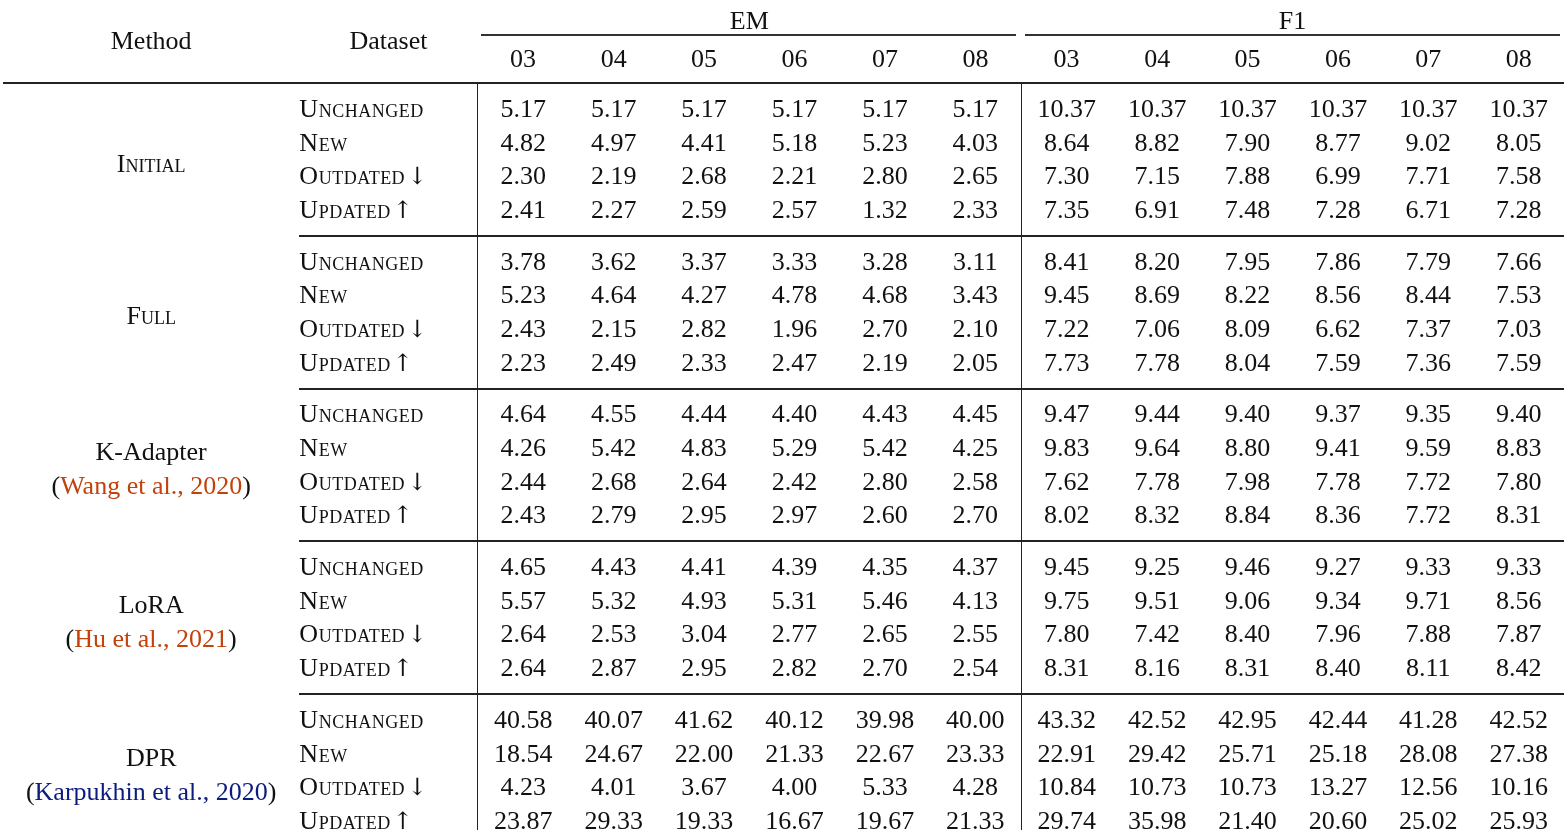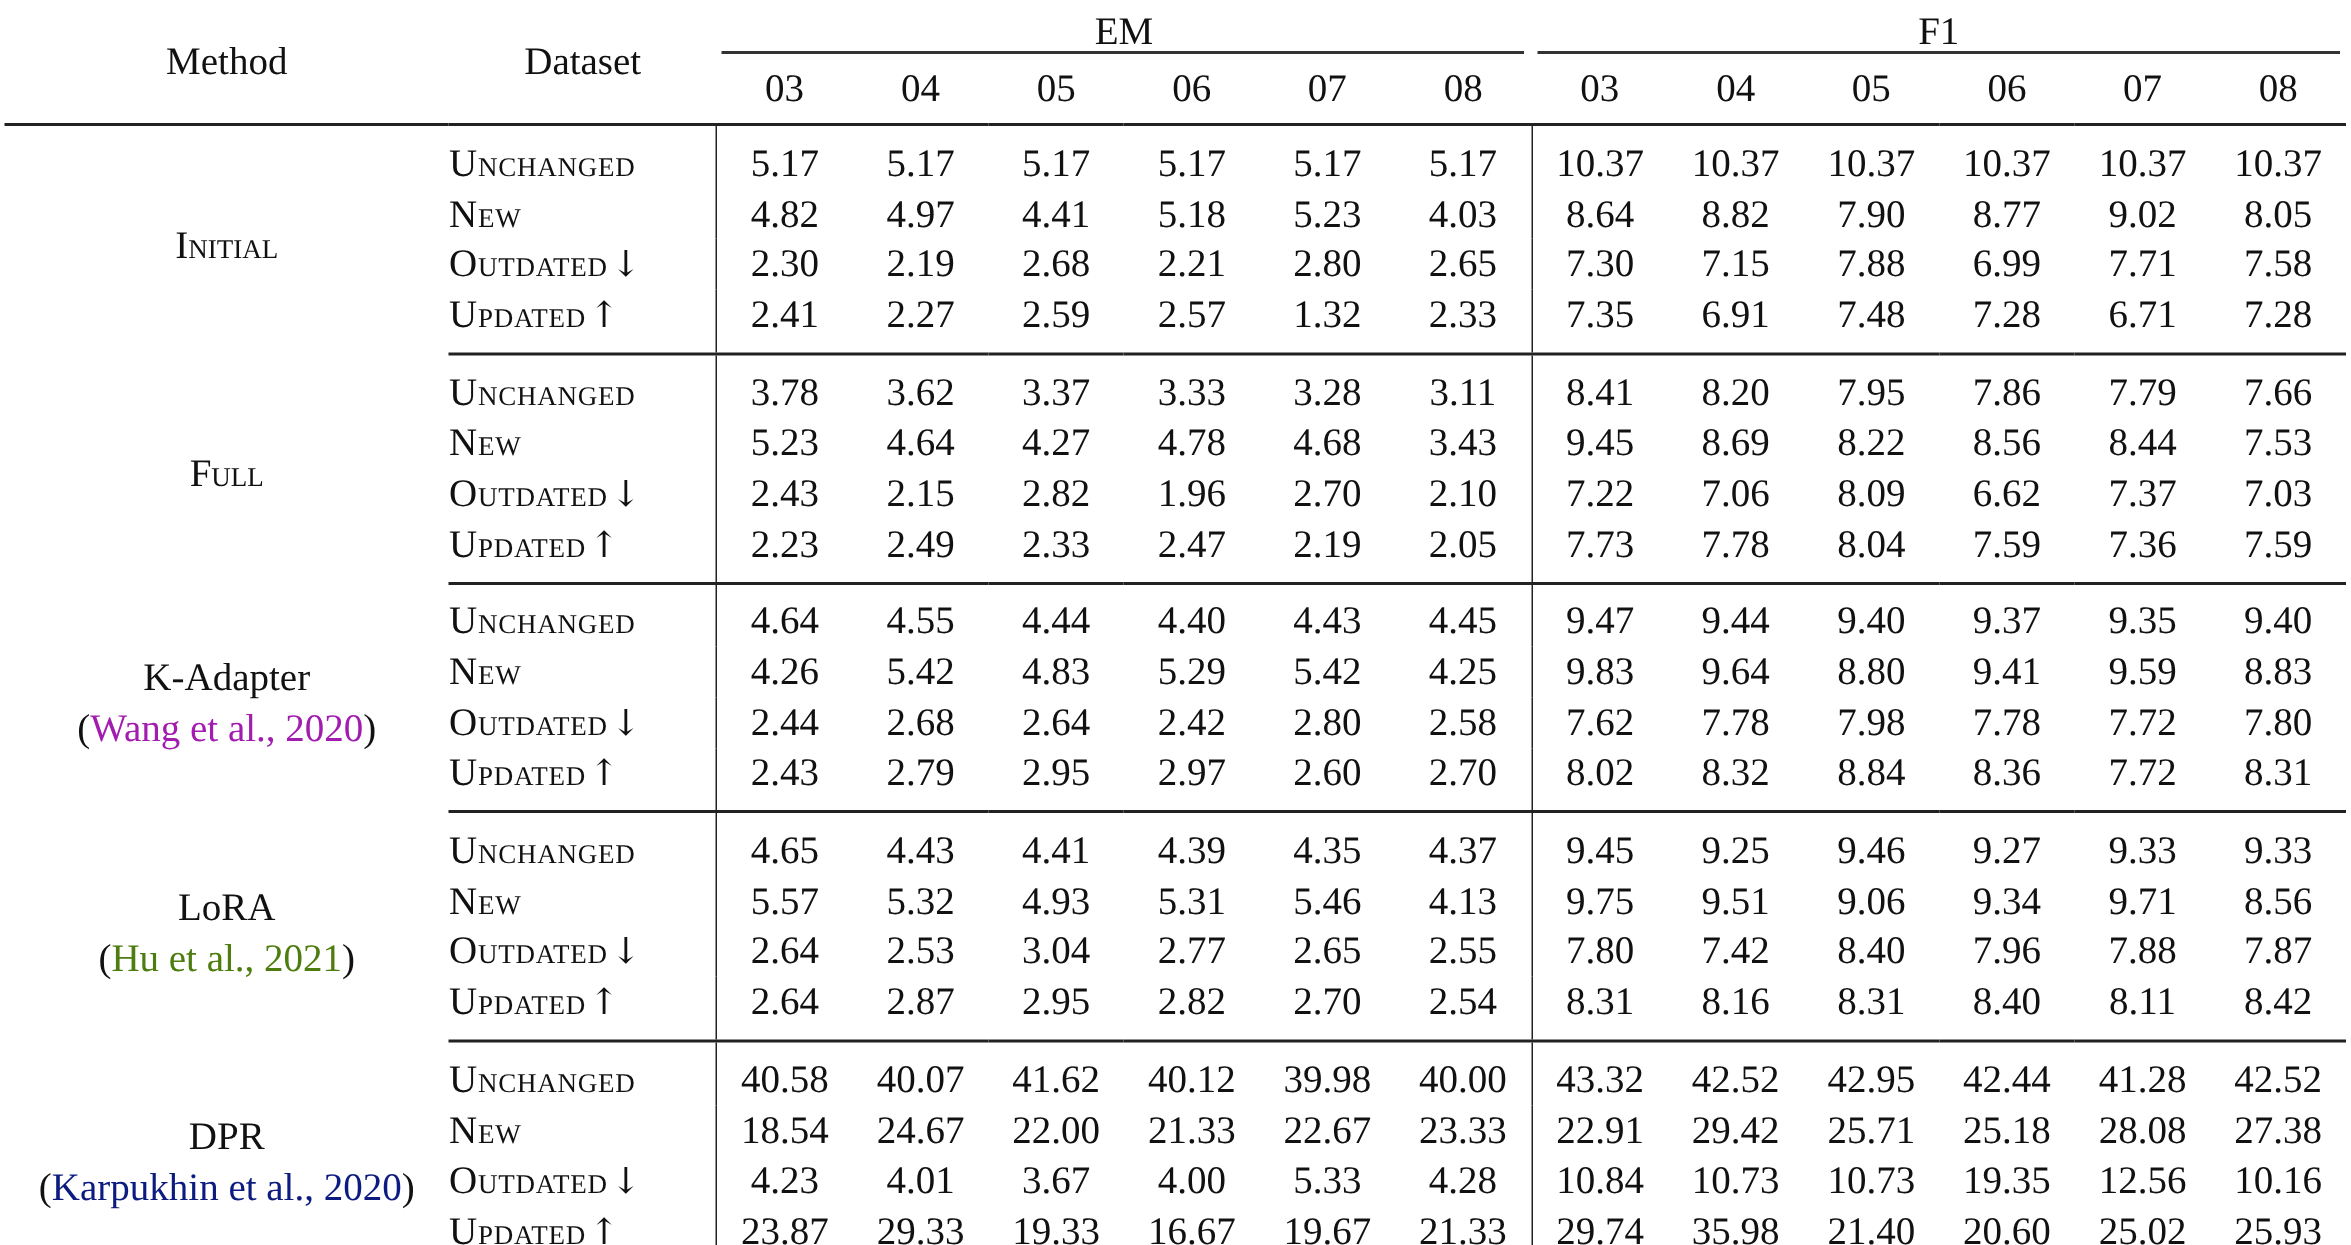--- a/index.html
+++ b/index.html
@@ -192,21 +192,21 @@
           <td class="num vline-left2">7.73</td>
           <td class="num">7.78</td>
           <td class="num">8.04</td>
           <td class="num">7.59</td>
           <td class="num">7.36</td>
           <td class="num">7.59</td>
         </tr>
         <tr class="data first">
           <td rowspan="4" class="method-cell">
             <div>K-Adapter</div>
-            <div><span class="paren">(</span><span class="cite" style="color: #a21caf;">Wang et al., 2020</span><span class="paren">)</span></div>
+            <div><span class="paren">(</span><span class="cite" style="color: #c2410c;">Wang et al., 2020</span><span class="paren">)</span></div>
           </td>
           <td class="dataset-cell"><span>Unchanged</span></td>
           <td class="num vline-left">4.64</td>
           <td class="num">4.55</td>
           <td class="num">4.44</td>
           <td class="num">4.40</td>
           <td class="num">4.43</td>
           <td class="num">4.45</td>
           <td class="num vline-left2">9.47</td>
           <td class="num">9.44</td>
@@ -256,21 +256,21 @@
           <td class="num vline-left2">8.02</td>
           <td class="num">8.32</td>
           <td class="num">8.84</td>
           <td class="num">8.36</td>
           <td class="num">7.72</td>
           <td class="num">8.31</td>
         </tr>
         <tr class="data first">
           <td rowspan="4" class="method-cell">
             <div>LoRA</div>
-            <div><span class="paren">(</span><span class="cite" style="color: #4d7c0f;">Hu et al., 2021</span><span class="paren">)</span></div>
+            <div><span class="paren">(</span><span class="cite" style="color: #c2410c;">Hu et al., 2021</span><span class="paren">)</span></div>
           </td>
           <td class="dataset-cell"><span>Unchanged</span></td>
           <td class="num vline-left">4.65</td>
           <td class="num">4.43</td>
           <td class="num">4.41</td>
           <td class="num">4.39</td>
           <td class="num">4.35</td>
           <td class="num">4.37</td>
           <td class="num vline-left2">9.45</td>
           <td class="num">9.25</td>
@@ -362,21 +362,21 @@
           <td class="dataset-cell"><span>Outdated</span><span class="arrow">↓</span></td>
           <td class="num vline-left">4.23</td>
           <td class="num">4.01</td>
           <td class="num">3.67</td>
           <td class="num">4.00</td>
           <td class="num">5.33</td>
           <td class="num">4.28</td>
           <td class="num vline-left2">10.84</td>
           <td class="num">10.73</td>
           <td class="num">10.73</td>
-          <td class="num">19.35</td>
+          <td class="num">13.27</td>
           <td class="num">12.56</td>
           <td class="num">10.16</td>
         </tr>
         <tr class="data last table-end">
           <td class="dataset-cell"><span>Updated</span><span class="arrow">↑</span></td>
           <td class="num vline-left">23.87</td>
           <td class="num">29.33</td>
           <td class="num">19.33</td>
           <td class="num">16.67</td>
           <td class="num">19.67</td>

